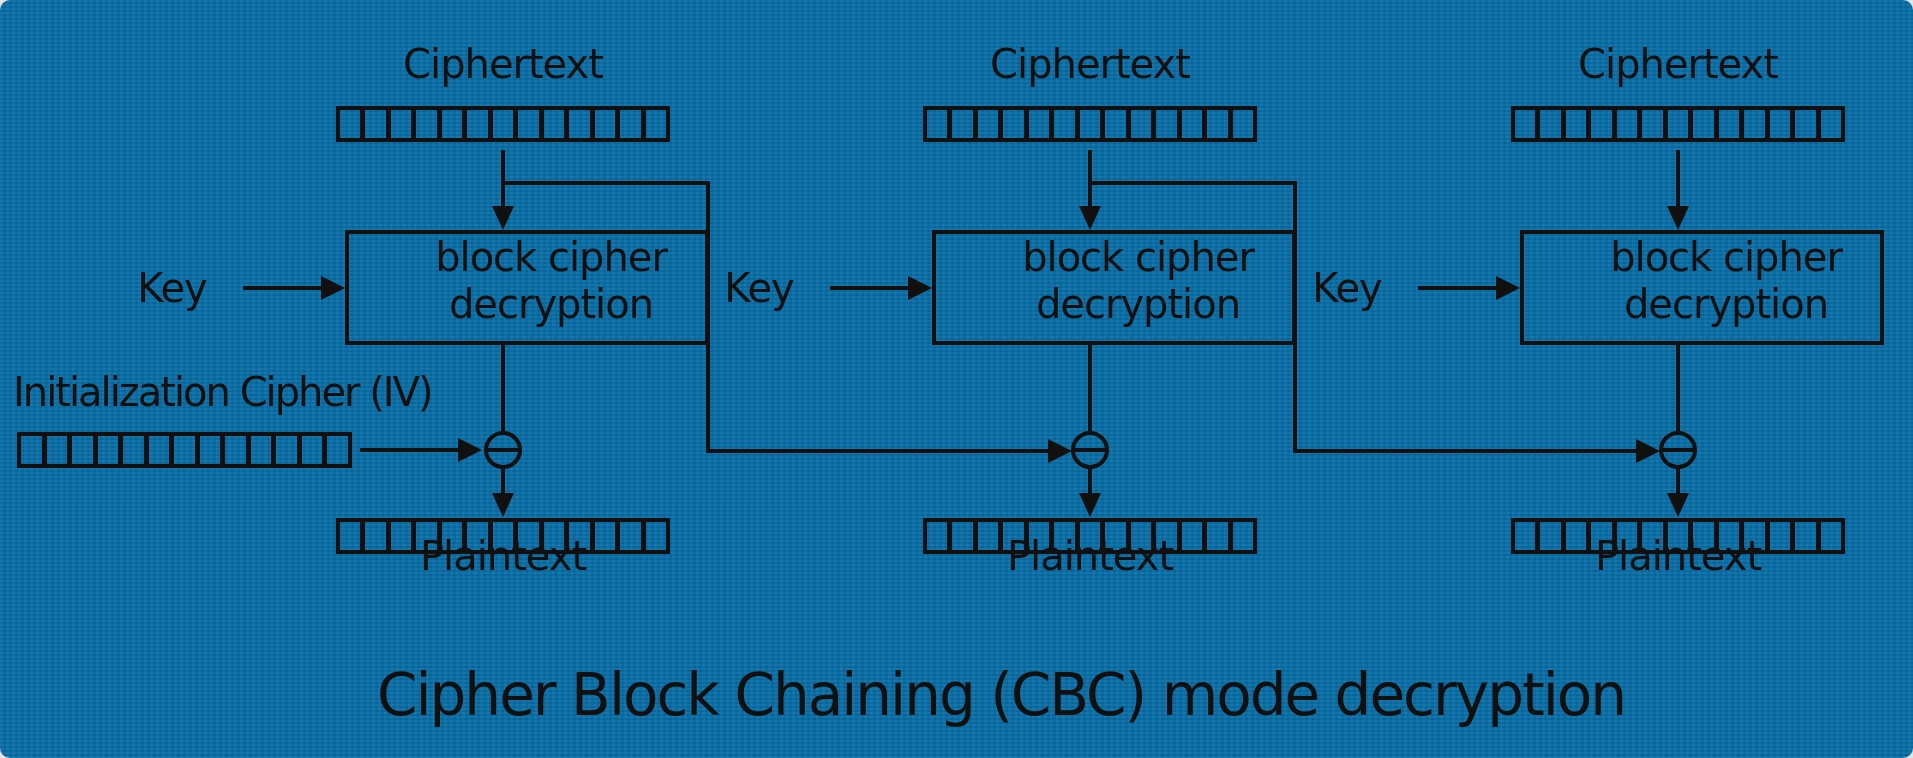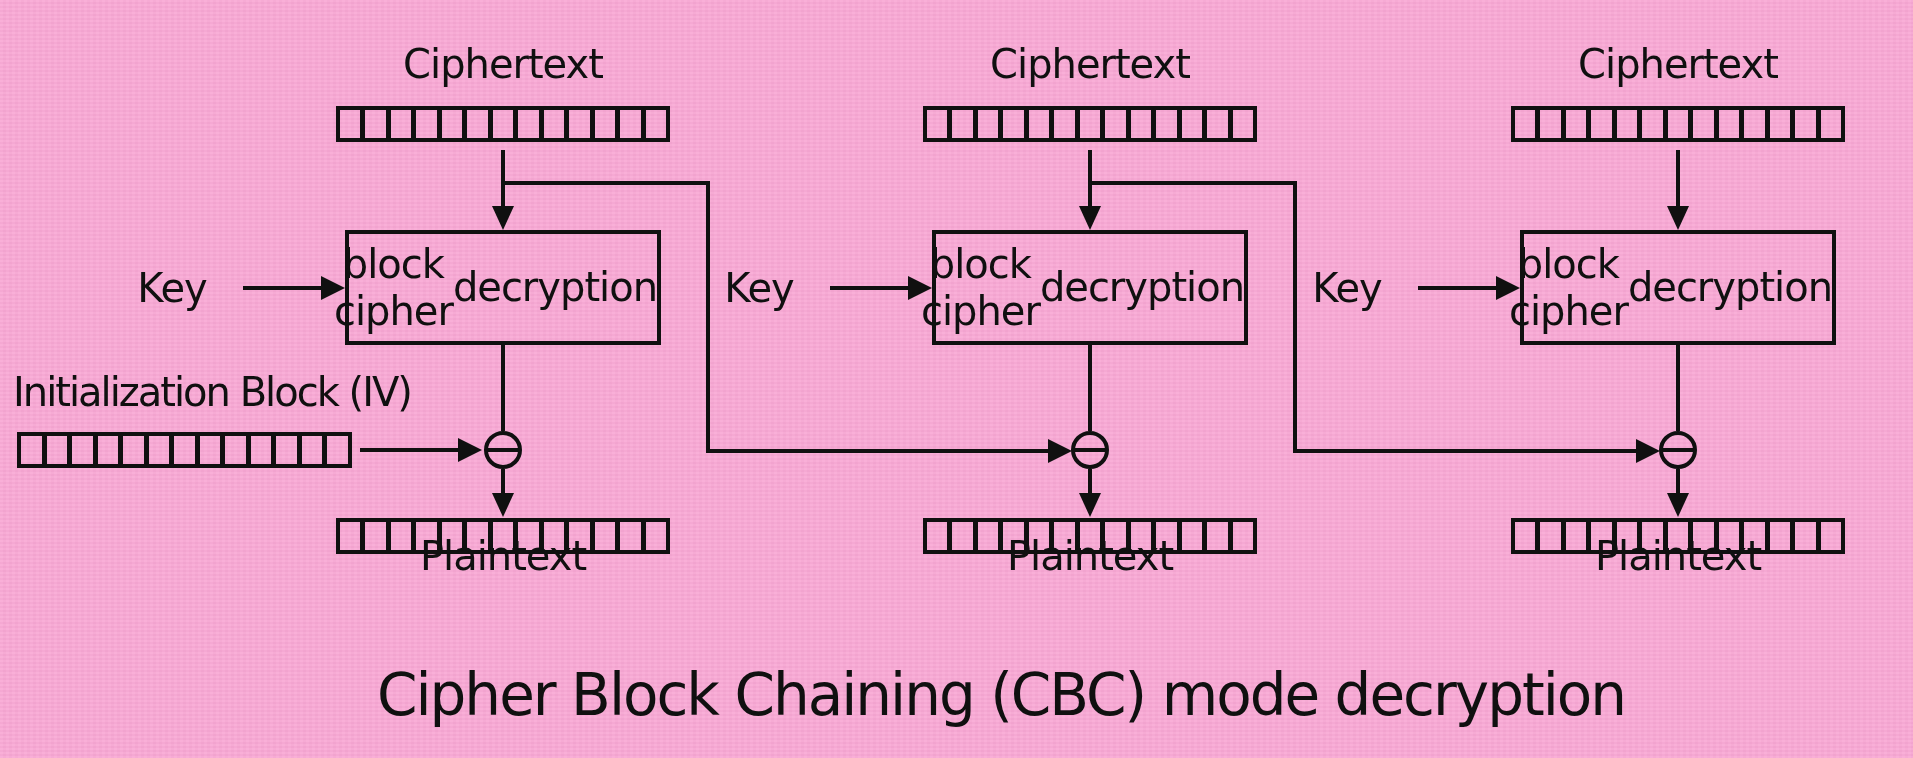--- a/index.html
+++ b/index.html
@@ -1,19 +1,19 @@
 <!DOCTYPE html>
 <html><head>
 <meta charset="utf-8">
 <style>
   html,body{margin:0;padding:0;background:#e4e4e4;}
   .canvas{
     position:relative;width:1913px;height:758px;overflow:hidden;
-    background:#f9a8d4;
-    font-family:"DejaVu Sans",sans-serif;color:#101010;
+    background:#0369a1;
+    font-family:"DejaVu Sans",sans-serif;color:#101010;border-radius:10px;
   }
   
   .canvas::before{
     content:"";position:absolute;inset:0;pointer-events:none;
     background:
       repeating-linear-gradient(0deg, rgba(255,255,255,.05) 0 2px, rgba(0,0,0,.015) 2px 4px),
       repeating-linear-gradient(90deg, rgba(255,255,255,.04) 0 3px, rgba(0,0,0,.012) 3px 6px);
   }
   .col{position:absolute;top:0;width:0;height:758px;}
   .abs{position:absolute;}
@@ -45,22 +45,22 @@
   }
   .ah-right{
     width:0;height:0;
     border-top:12px solid transparent;border-bottom:12px solid transparent;
     border-left:24px solid #101010;
   }
 
   .dec-box{
     left:-158px;top:230px;width:308px;height:107px;
     border:4px solid #101010;
-    display:flex;align-items:center;justify-content:flex-end;
-    font-size:40px;letter-spacing:-1px;line-height:47px;text-align:center;
+    display:flex;flex-direction:column;align-items:center;justify-content:flex-start;
+    font-size:40px;letter-spacing:-1px;line-height:47px;text-align:center;padding-left:48px;
   }
 
   .xor{
     left:-19px;top:431px;width:30px;height:30px;
     border:4px solid #101010;border-radius:50%;background:transparent;
   }
   .xor::after{
     content:"";position:absolute;left:0;right:0;top:13px;height:4px;background:#101010;
   }
 
@@ -240,21 +240,21 @@
         <div class="cell"></div>
         <div class="cell"></div>
         <div class="cell"></div>
         <div class="cell"></div>
         <div class="cell"></div>
         <div class="cell"></div>
       </div>
     <div class="abs lbl lbl-bottom">Plaintext</div>
   </div>
 
-  <div class="abs iv-lbl">Initialization Block (IV)</div>
+  <div class="abs iv-lbl">Initialization Cipher (IV)</div>
   <div class="iv-block bit-block-extra">
       <div class="cell"></div>
       <div class="cell"></div>
       <div class="cell"></div>
       <div class="cell"></div>
       <div class="cell"></div>
       <div class="cell"></div>
       <div class="cell"></div>
       <div class="cell"></div>
       <div class="cell"></div>

